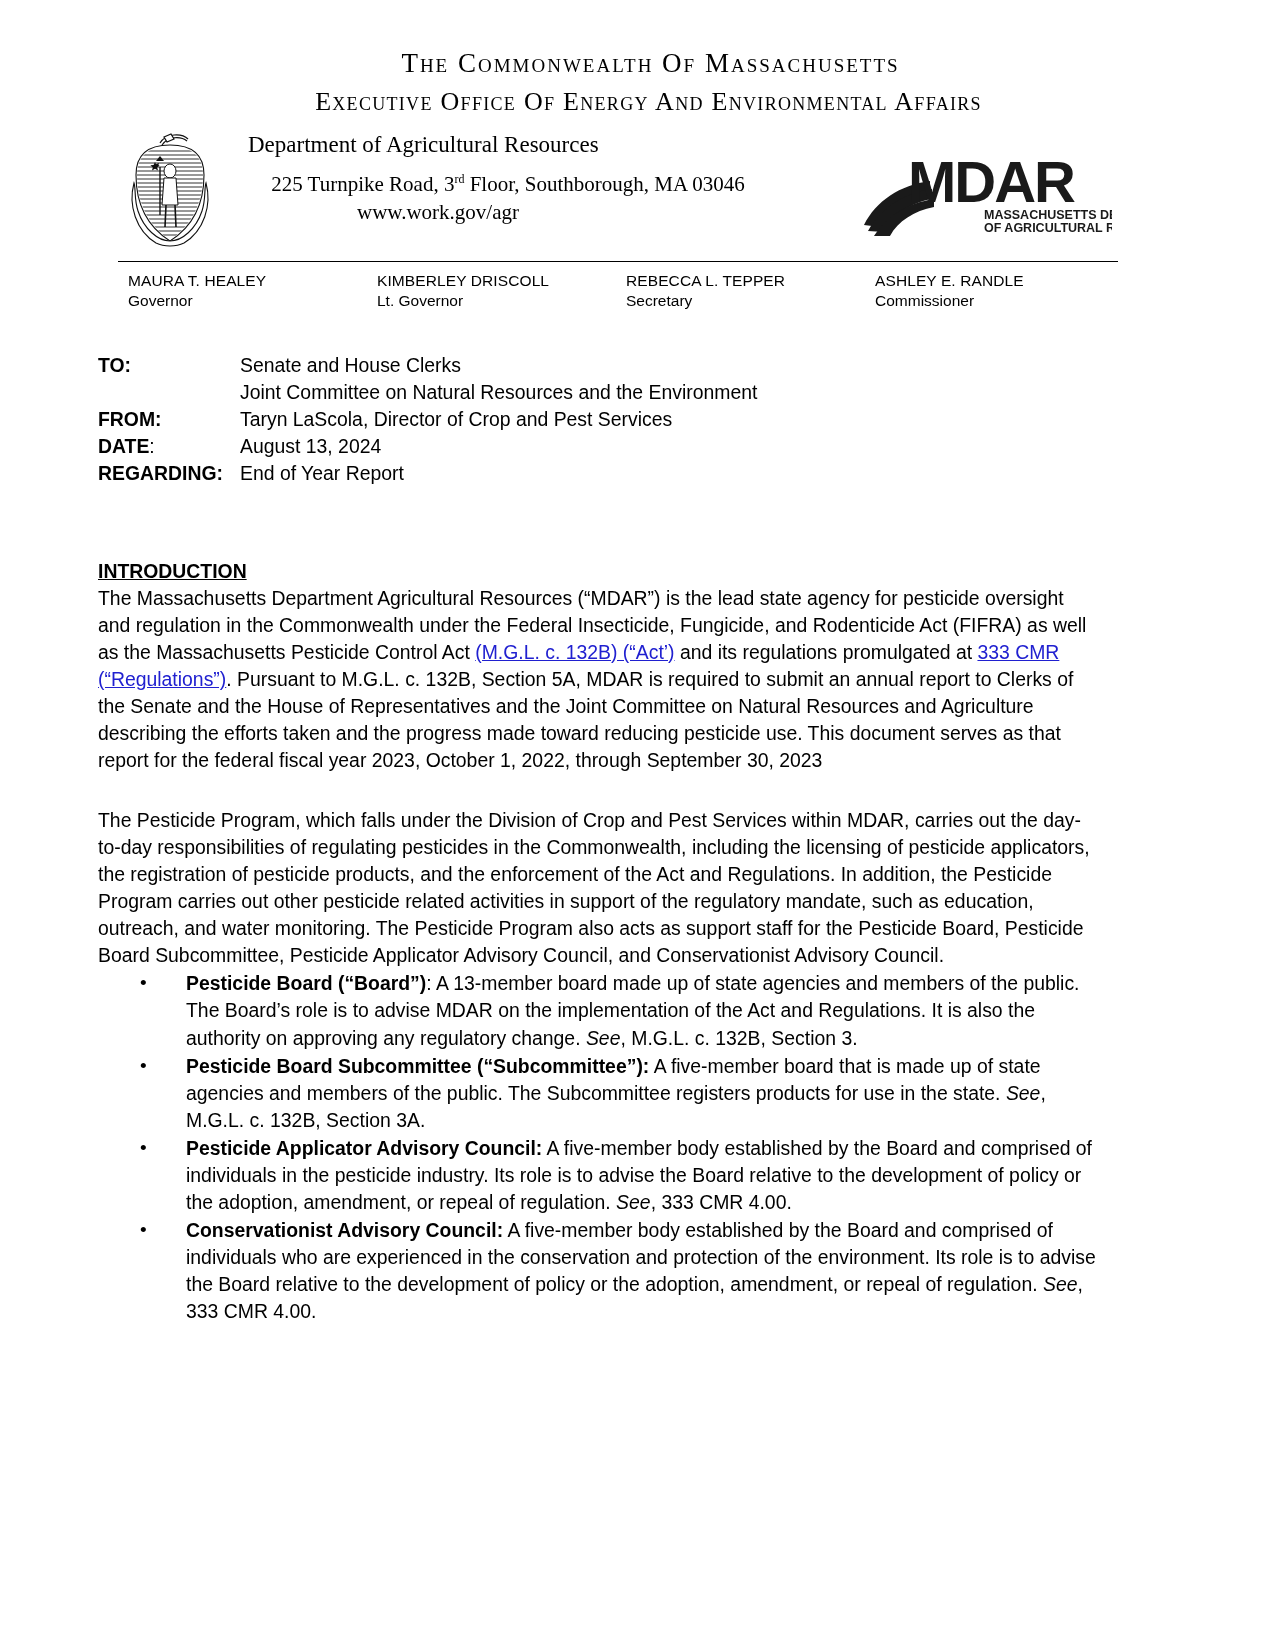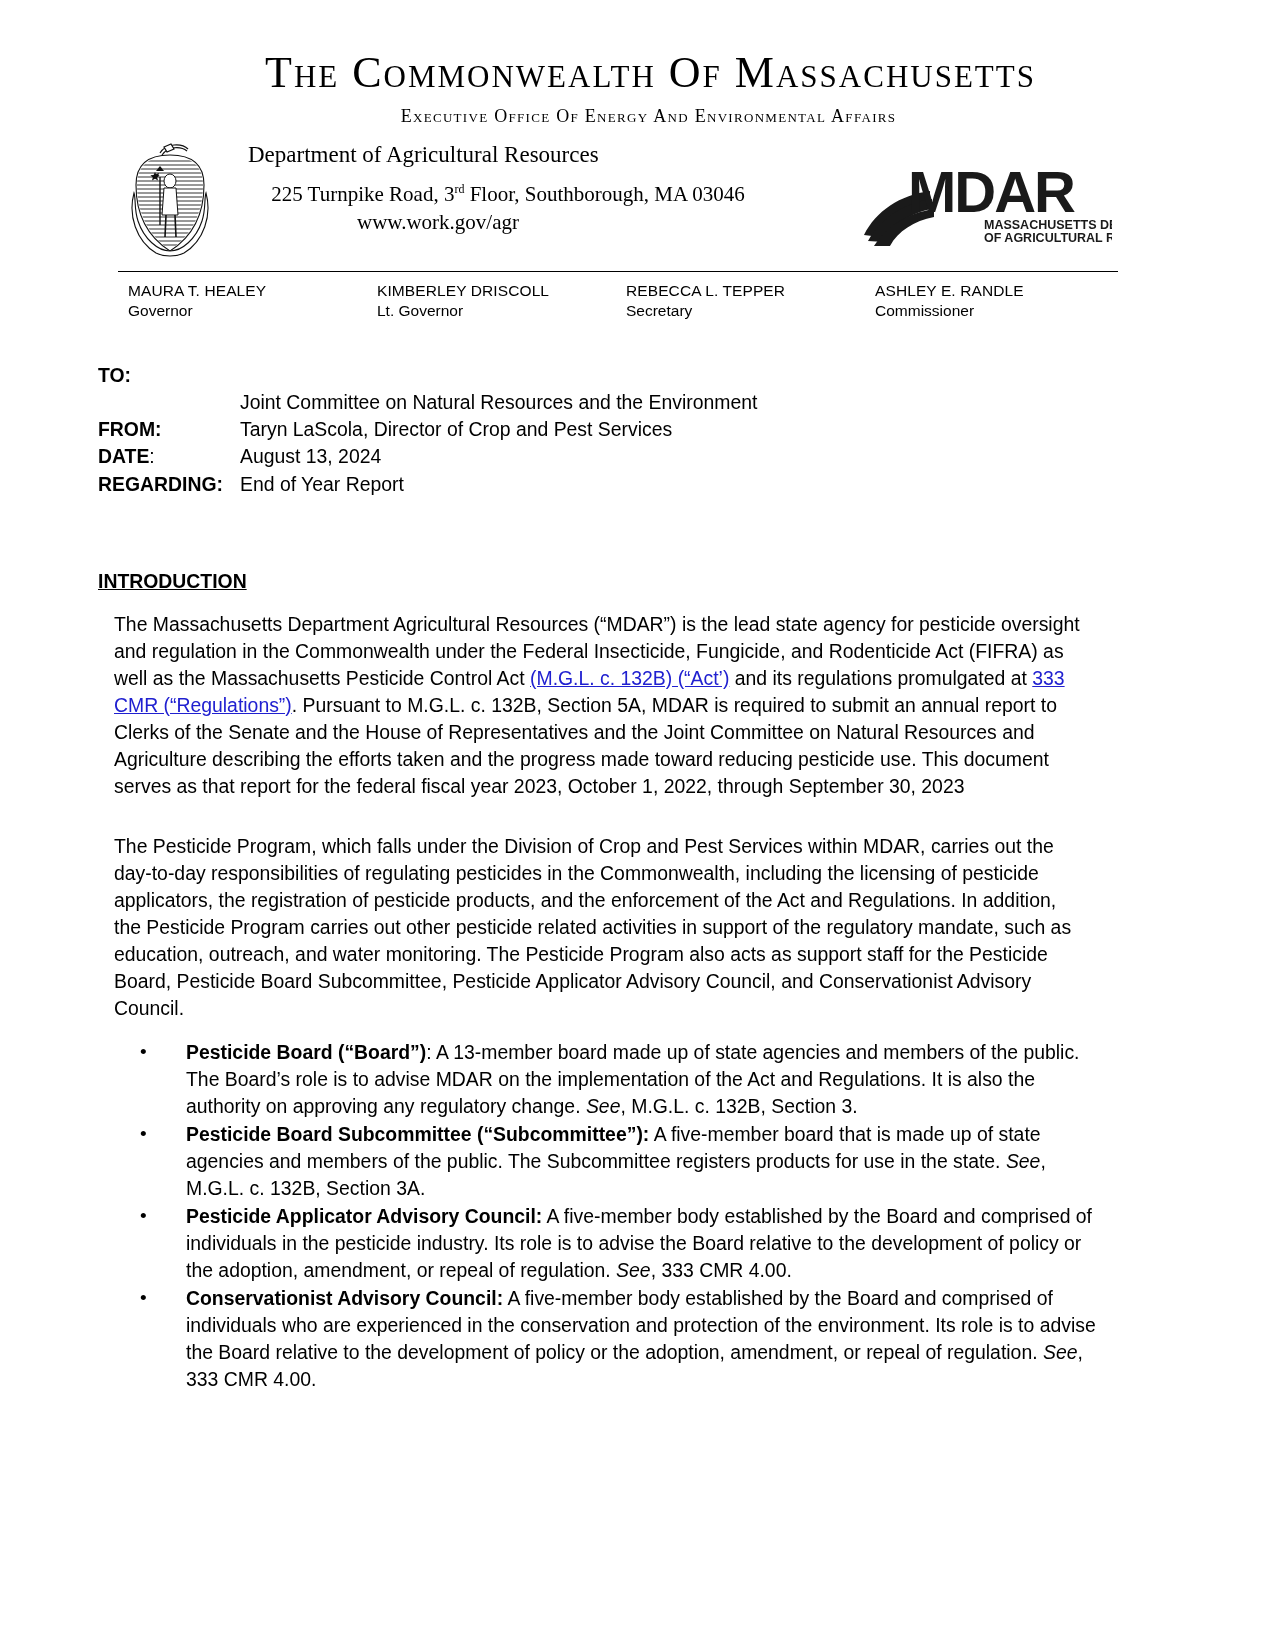--- a/index.html
+++ b/index.html
@@ -26,27 +26,27 @@
     padding-top: 48px;
   }
   .lh-line1, .lh-line2 {
     font-family: "Liberation Serif", serif;
     text-align: center;
     font-variant: small-caps;
     color: #000;
     white-space: nowrap;
   }
   .lh-line1 {
-    font-size: 44px;
+    font-size: 27px;
     letter-spacing: 2.0px;
     line-height: 1.12;
     padding-left: 36px;
   }
   .lh-line2 {
-    font-size: 18px;
+    font-size: 26px;
     letter-spacing: 1.3px;
     margin-top: 9px;
     padding-left: 32px;
   }
 
   .lh-mid {
     position: relative;
     height: 128px;
     margin-top: 10px;
   }
@@ -140,21 +140,21 @@
     margin-left: 142px;
   }
 
   .sec-title {
     margin-top: 70px;
     font-weight: bold;
     text-decoration: underline;
     font-size: 19.4px;
   }
   p.para {
-    margin: 16px;
+    margin: 0;
     text-align: left;
   }
   p.para.spaced { margin-top: 33px; }
 
   a.doclink {
     color: #2020d0;
     text-decoration: underline;
   }
 
   ul.bullets {
@@ -288,20 +288,21 @@
         <div class="role">Commissioner</div>
       </div>
     </div>
   </div>
 
   <div class="content">
 
     <div class="memo">
       <div class="memo-row">
         <div class="memo-label">TO:</div>
+        <div class="memo-value">Senate and House Clerks</div>
       </div>
       <div class="memo-cont">Joint Committee on Natural Resources and the Environment</div>
       <div class="memo-row">
         <div class="memo-label">FROM:</div>
         <div class="memo-value">Taryn LaScola, Director of Crop and Pest Services</div>
       </div>
       <div class="memo-row">
         <div class="memo-label"><span>DATE</span><span class="thin">:</span></div>
         <div class="memo-value">August 13, 2024</div>
       </div>

